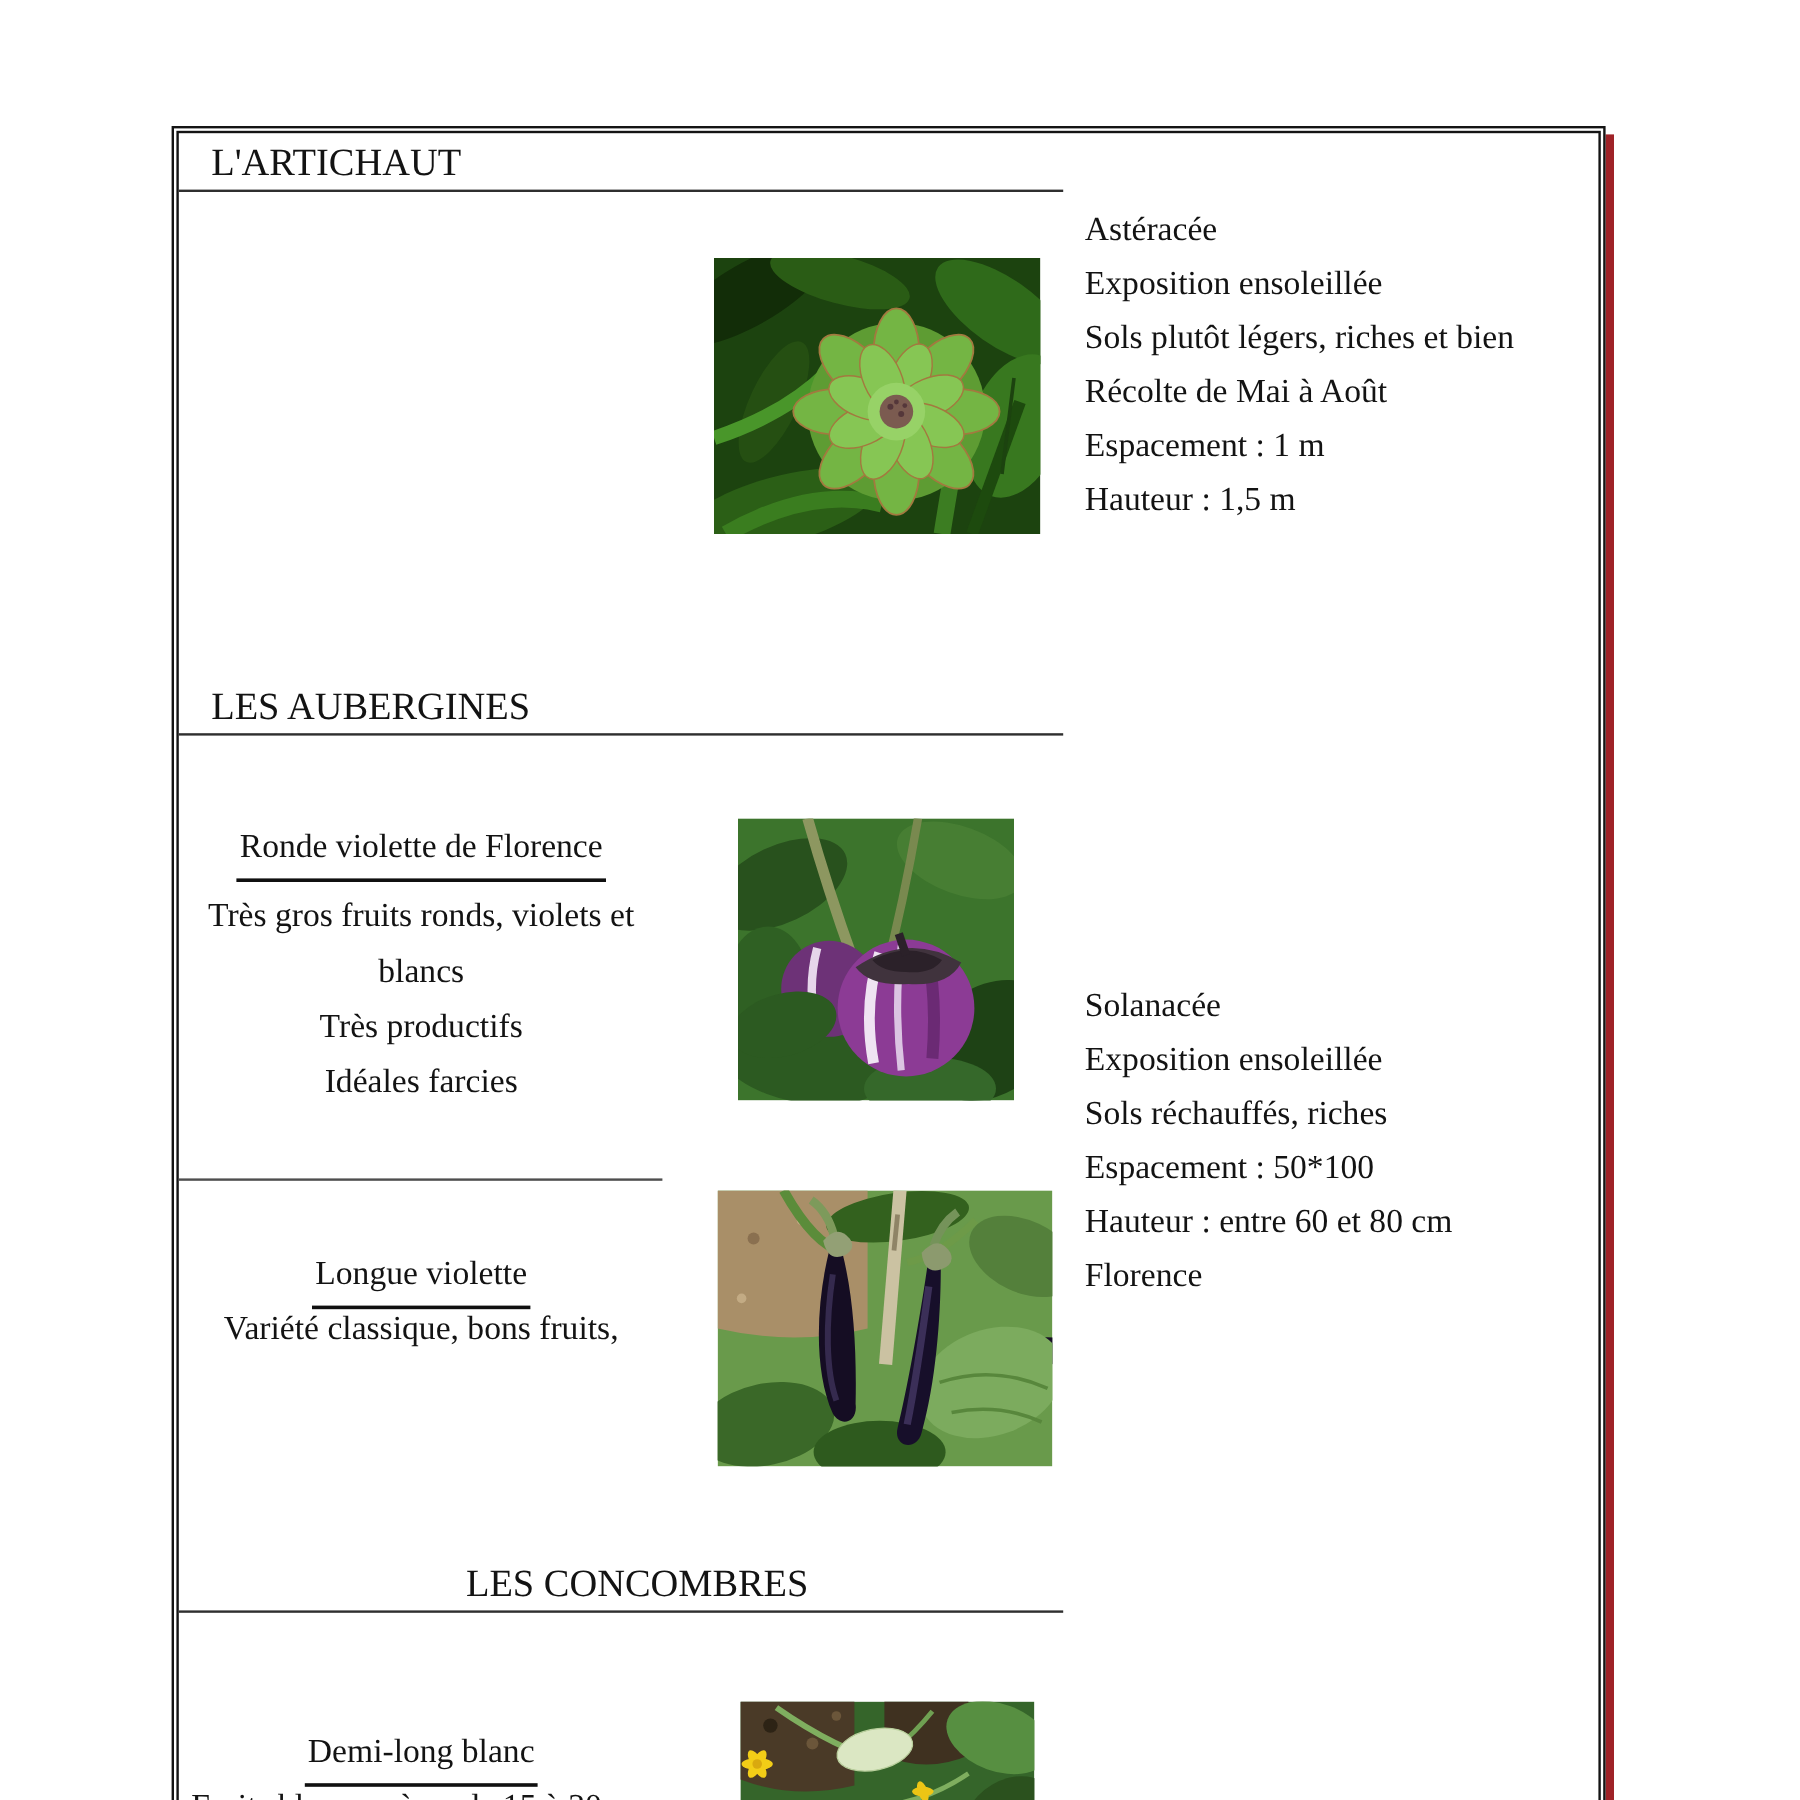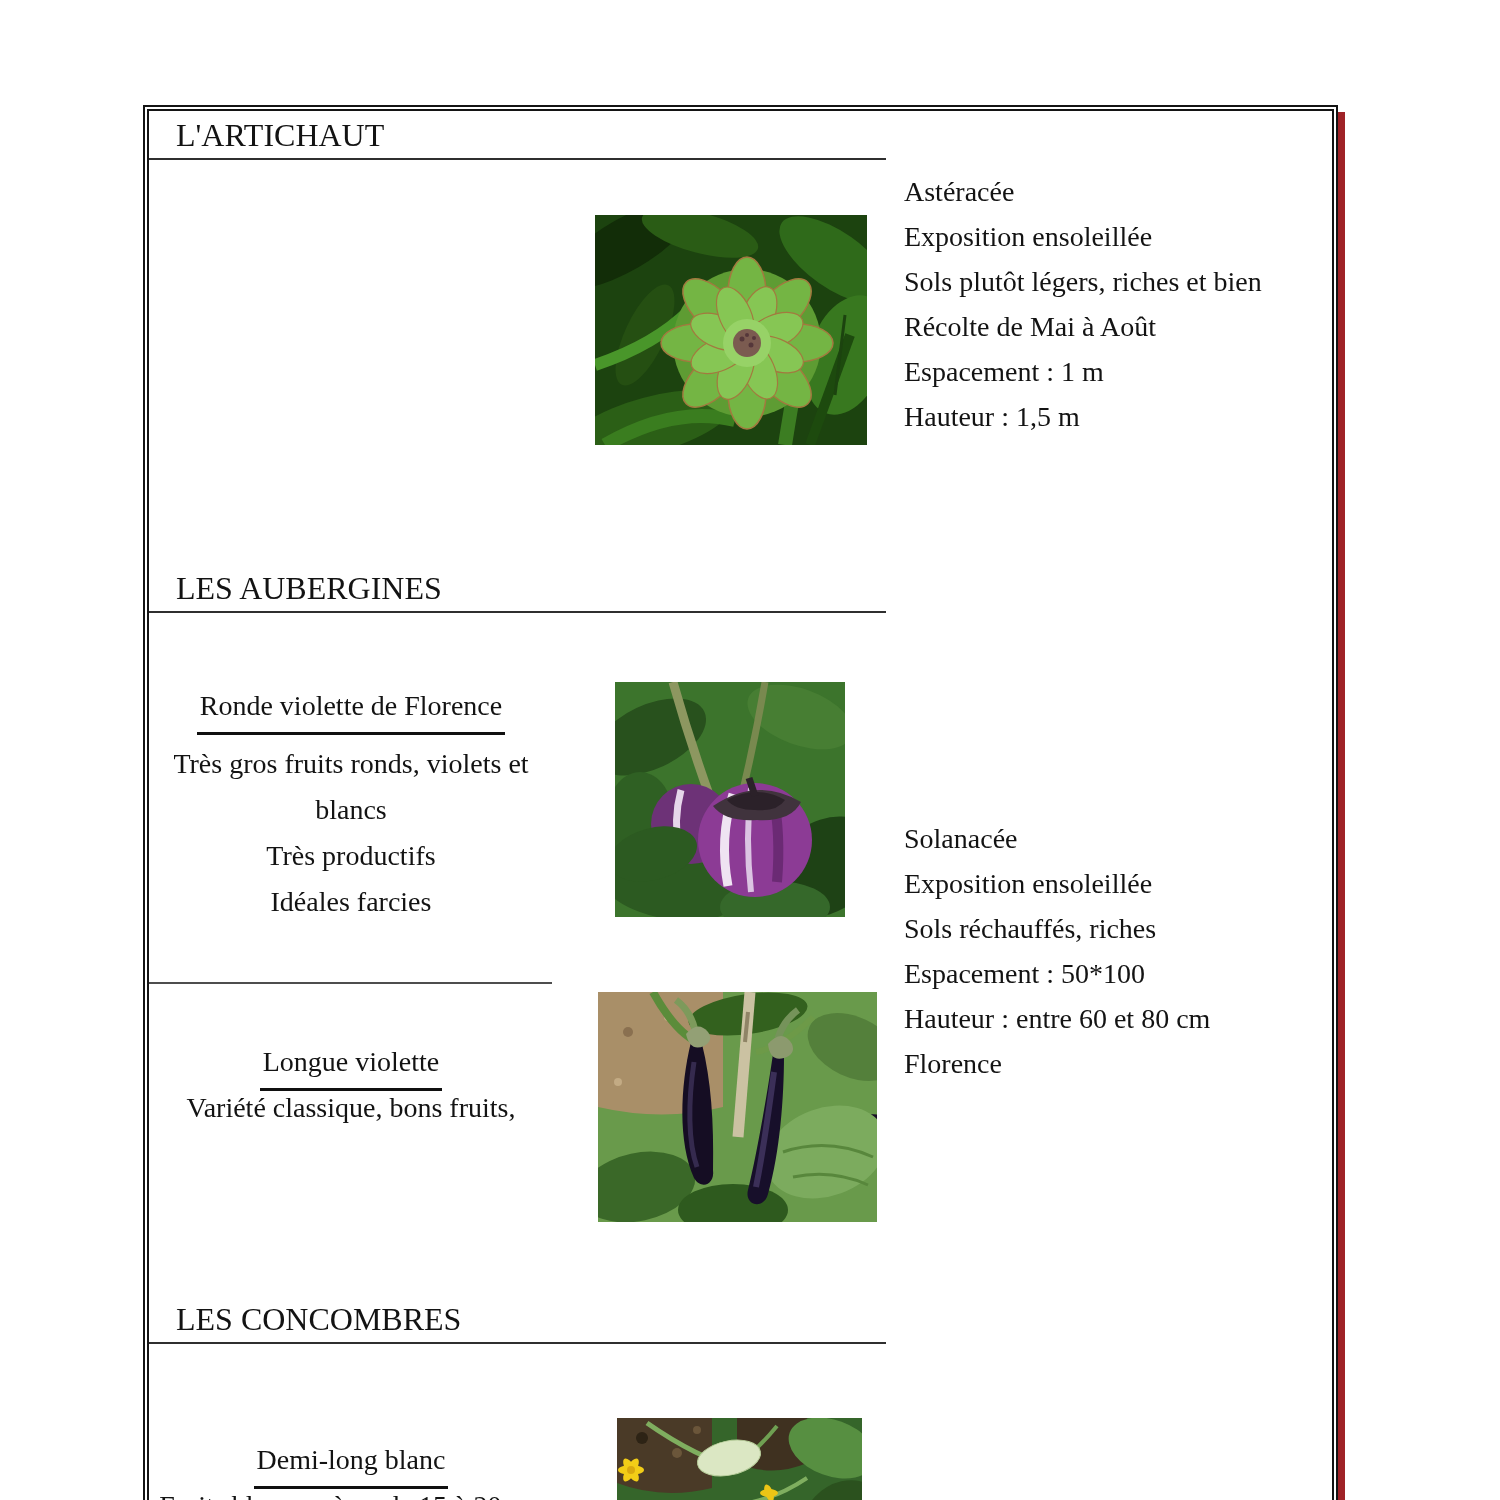--- a/index.html
+++ b/index.html
@@ -193,21 +193,21 @@
       <path d="M97 38 Q92 18 78 8" stroke="#7d9a5b" stroke-width="7" fill="none"></path>
       <path d="M180 46 Q186 28 200 18" stroke="#75935a" stroke-width="7" fill="none"></path>
       <path d="M93 50 C 82 95, 80 150, 96 186 C 103 198, 117 193, 115 178 C 116 130, 113 88, 104 52 Z" fill="#150d23"></path>
       <path d="M96 70 C 90 110, 90 150, 99 175" stroke="#352a4e" stroke-width="5" fill="none"></path>
       <path d="M88 42 q12 -14 22 -2 q6 8 -4 14 q-14 6 -18 -12 z" fill="#93a075"></path>
       <path d="M175 62 C 168 110, 158 165, 150 198 C 146 214, 166 218, 170 202 C 182 160, 186 105, 186 64 Z" fill="#170f2a"></path>
       <path d="M176 80 C 170 125, 164 165, 158 195" stroke="#3b2f58" stroke-width="6" fill="none"></path>
       <path d="M170 52 q14 -16 24 0 q4 10 -8 14 q-14 4 -16 -14 z" fill="#8c9a6e"></path>
     </svg>
 
-    <div class="sec-head" style="top:1186px;height:47px;">
+    <div class="sec-head" style="top:1186px;height:47px;text-align:center;">
       <span>LES CONCOMBRES</span>
     </div>
 
     <div class="col1 vname" style="top:1326px;">
       <span>Demi-long blanc</span>
     </div>
     <div class="col1" style="top:1372px;">
       <div>Fruits blancs crème de 15 à 20 cm</div>
     </div>
 

